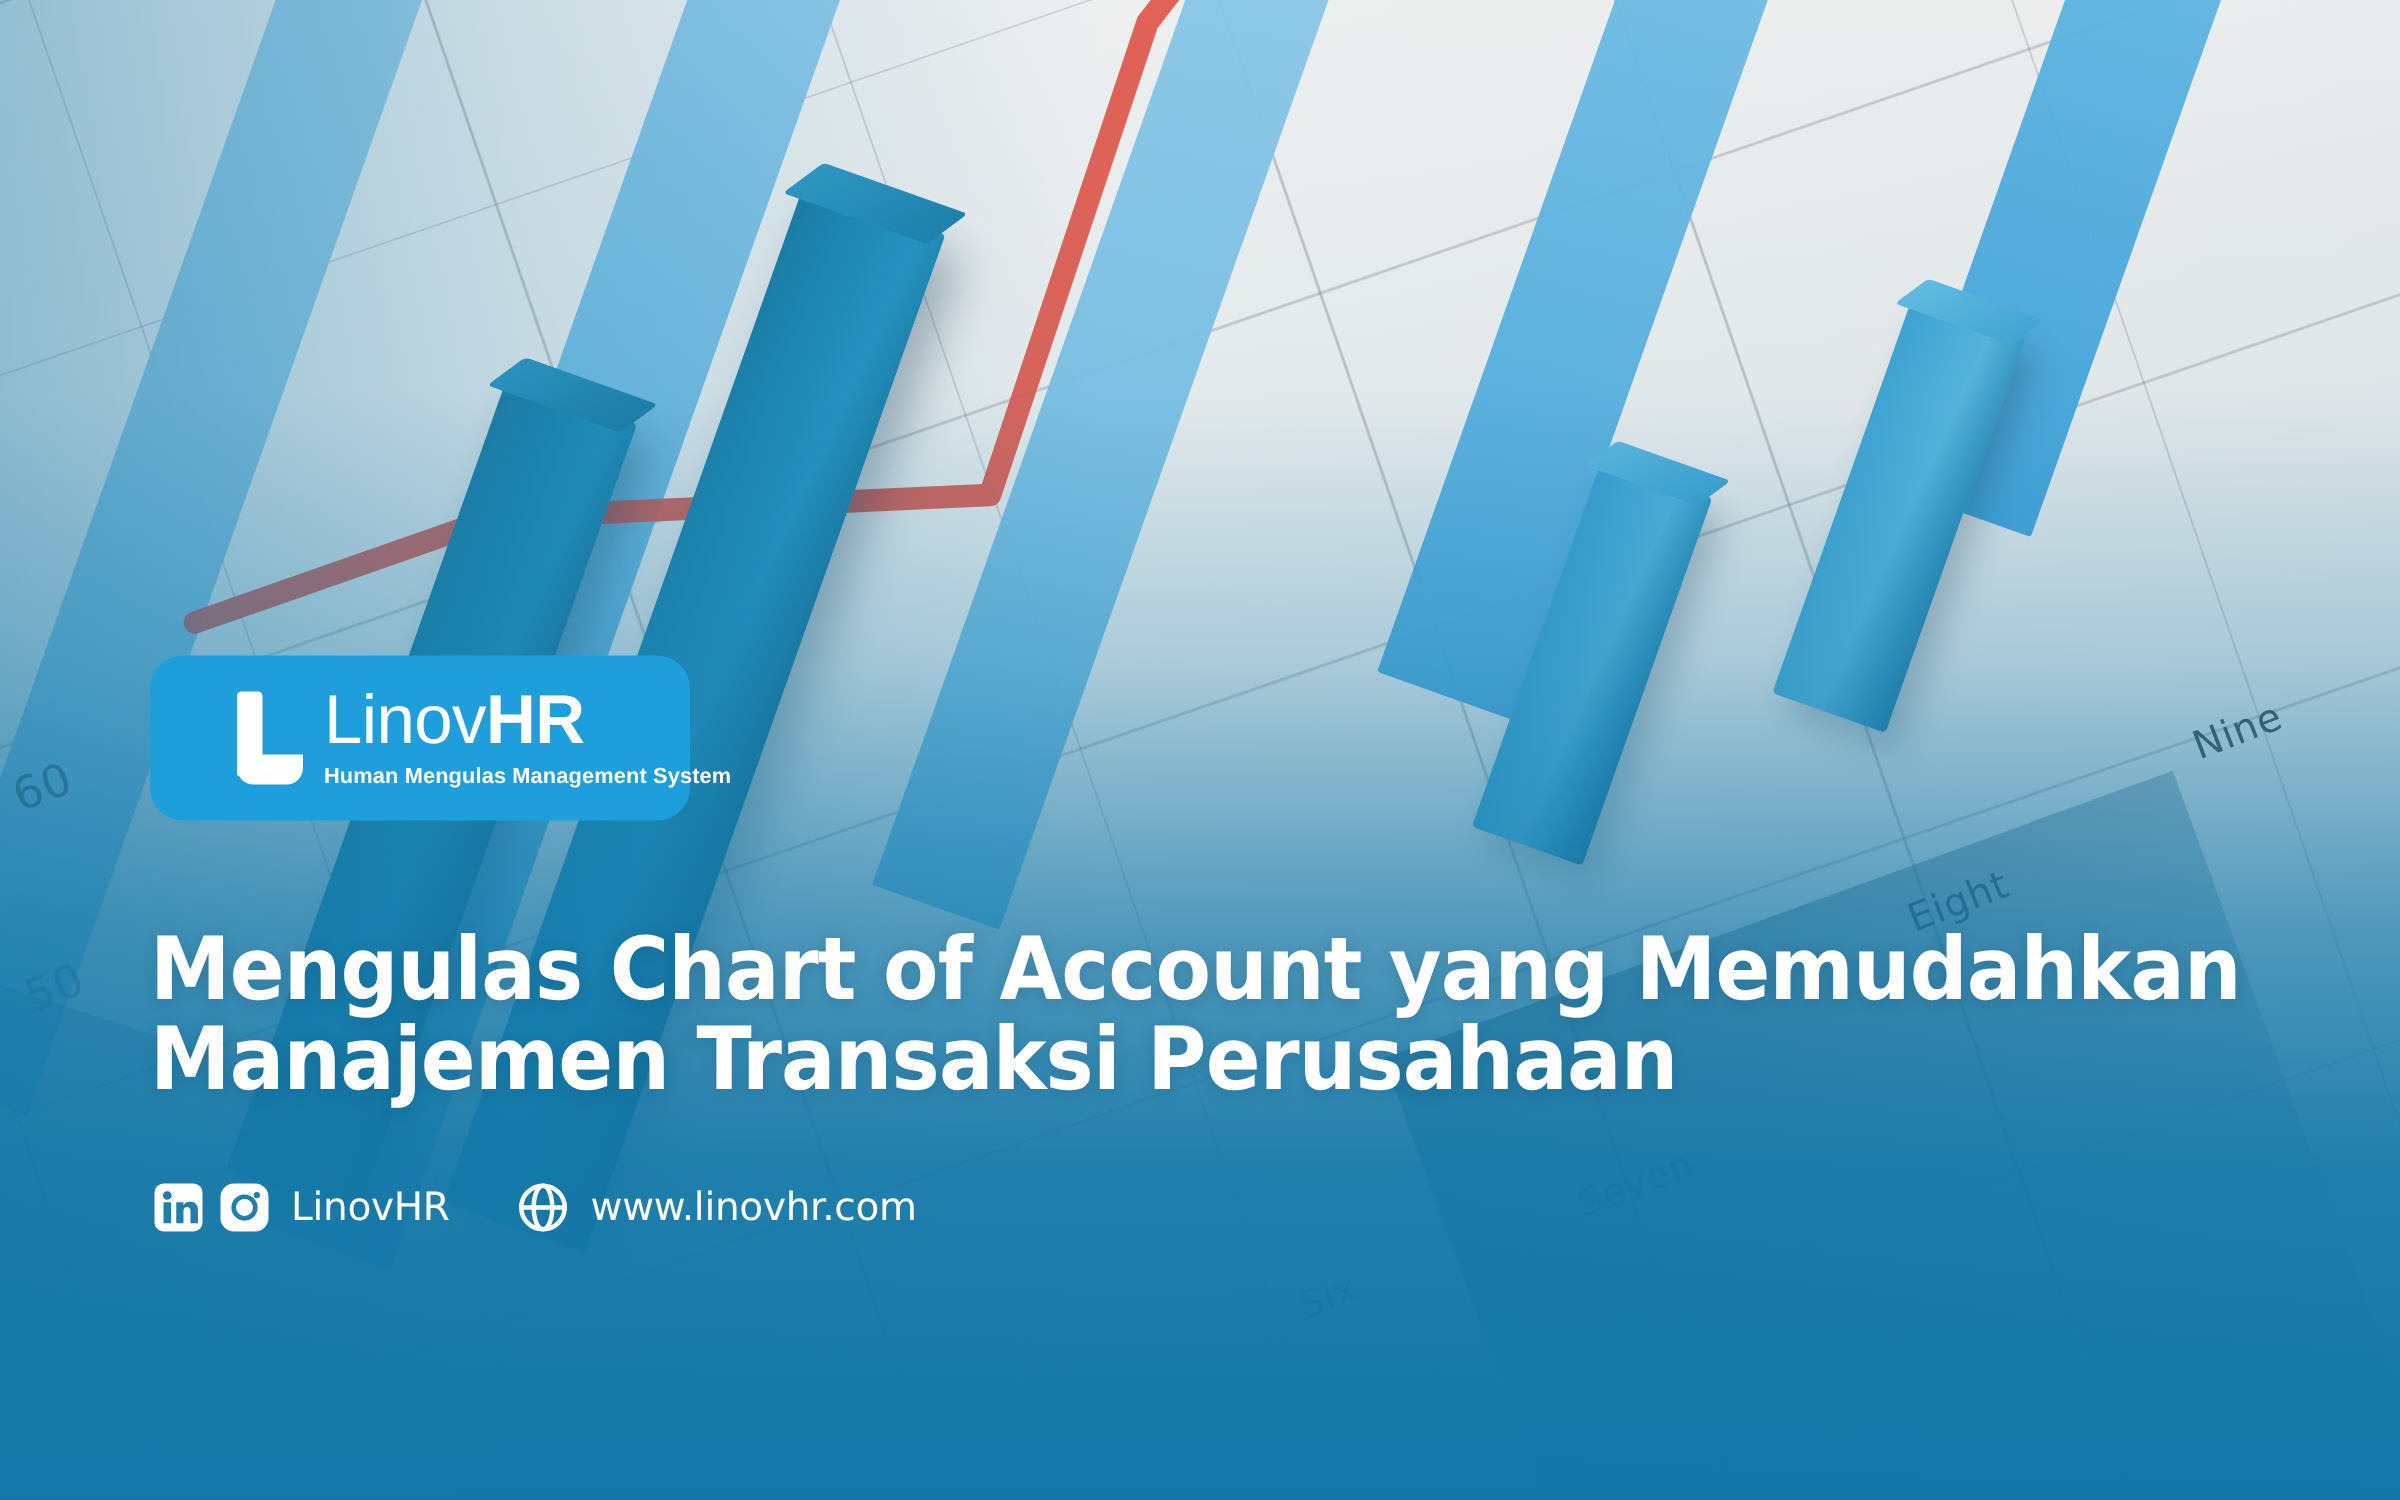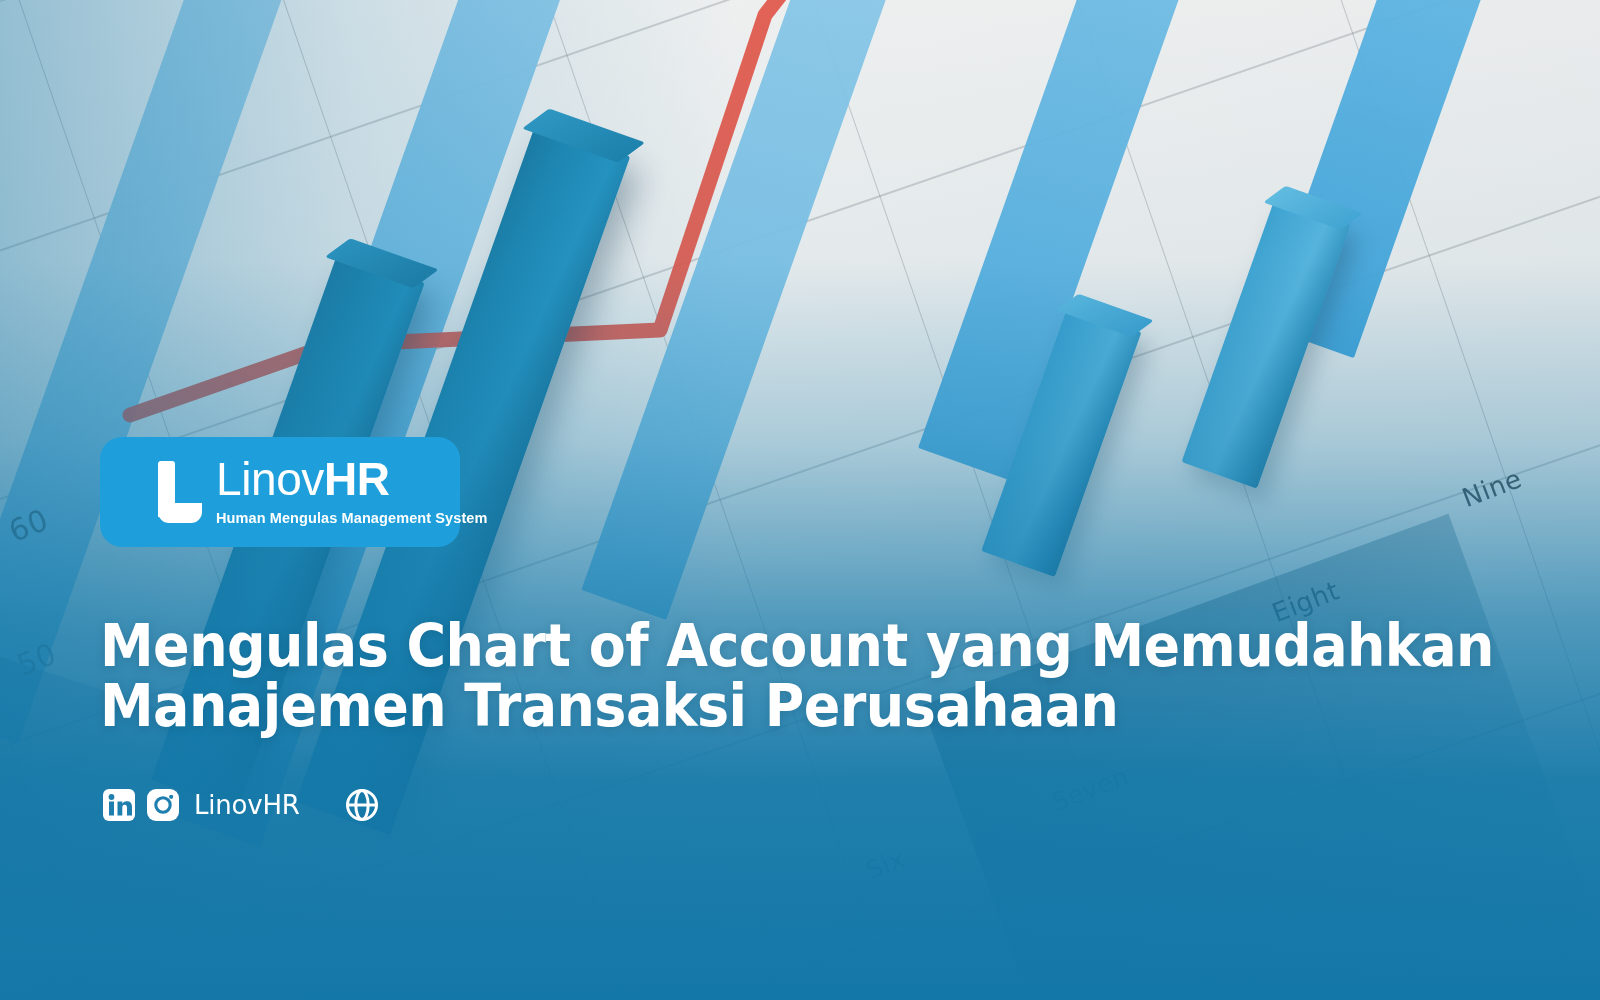--- a/index.html
+++ b/index.html
@@ -372,16 +372,17 @@
       <span class="f-handle">LinovHR</span>
 
       <span class="ficon www">
         <svg width="36" height="36" viewBox="0 0 36 36">
           <circle cx="18" cy="18" r="14.5" fill="none" stroke="#ffffff" stroke-width="3"></circle>
           <ellipse cx="18" cy="18" rx="6.2" ry="14.5" fill="none" stroke="#ffffff" stroke-width="3"></ellipse>
           <line x1="3.5" y1="18" x2="32.5" y2="18" stroke="#ffffff" stroke-width="3"></line>
         </svg>
       </span>
 
+      <span class="f-url">www.linovhr.com</span>
     </div>
 
   </div>
 </div>
 
 </body></html>

